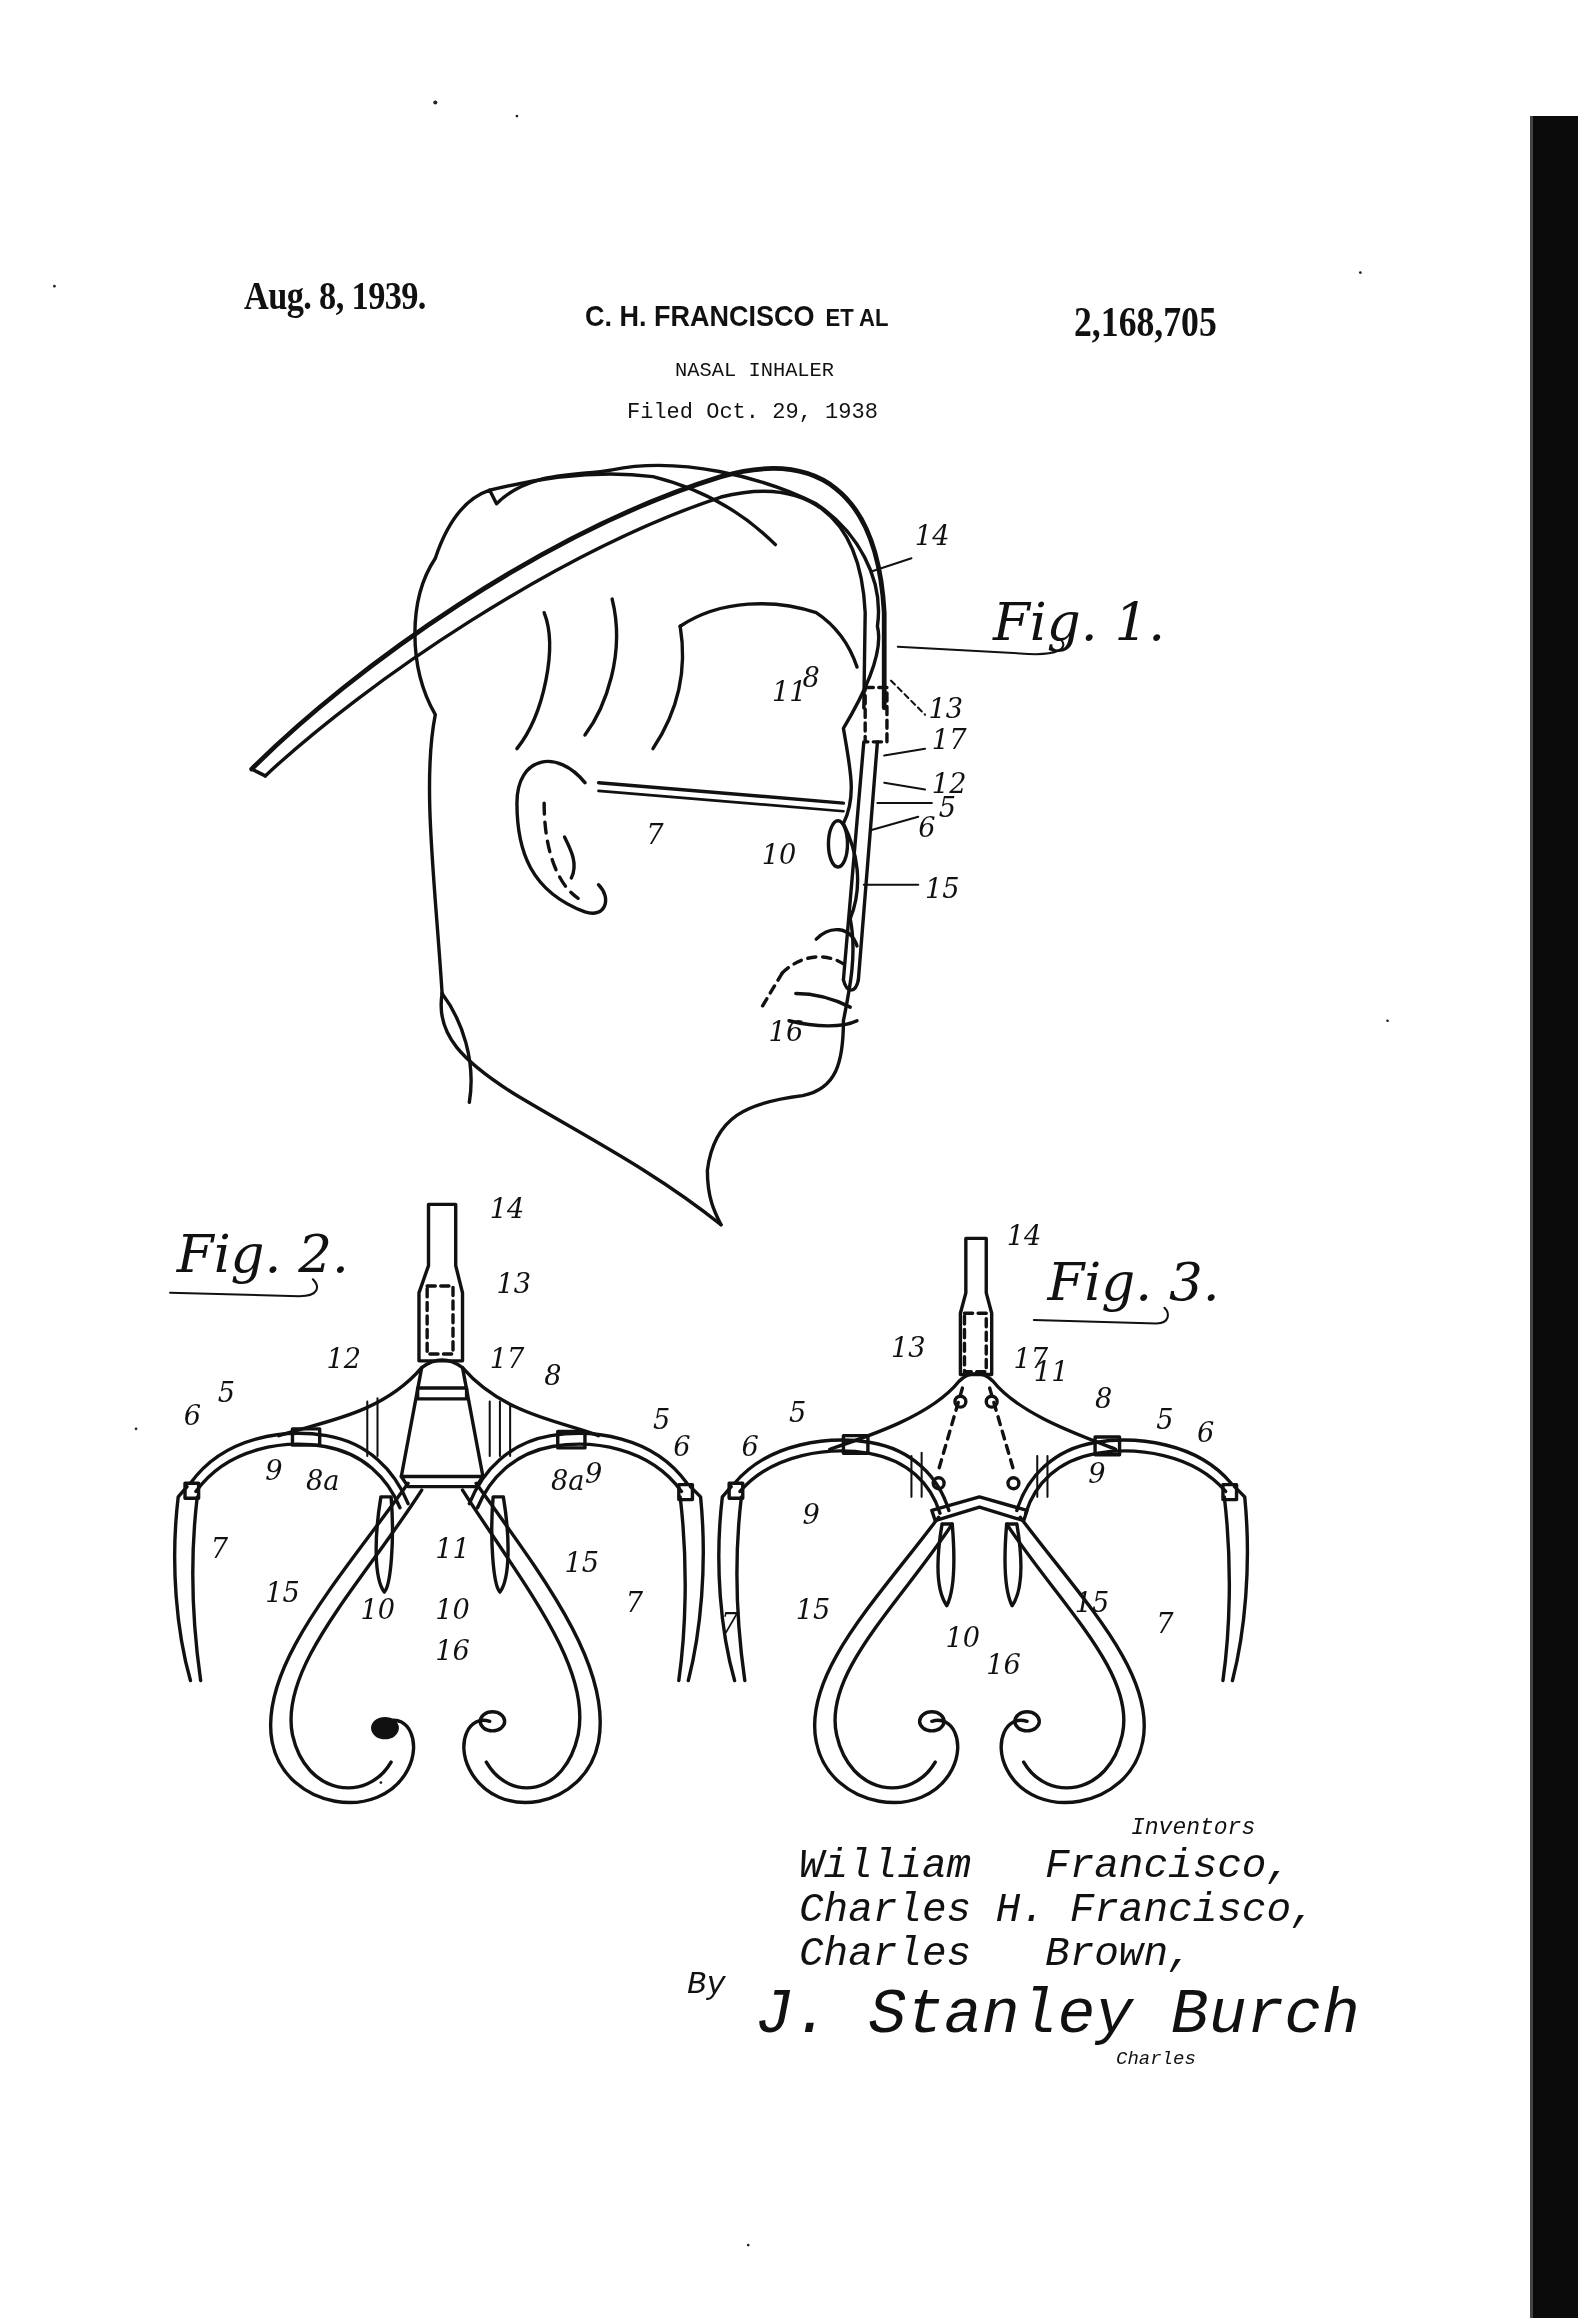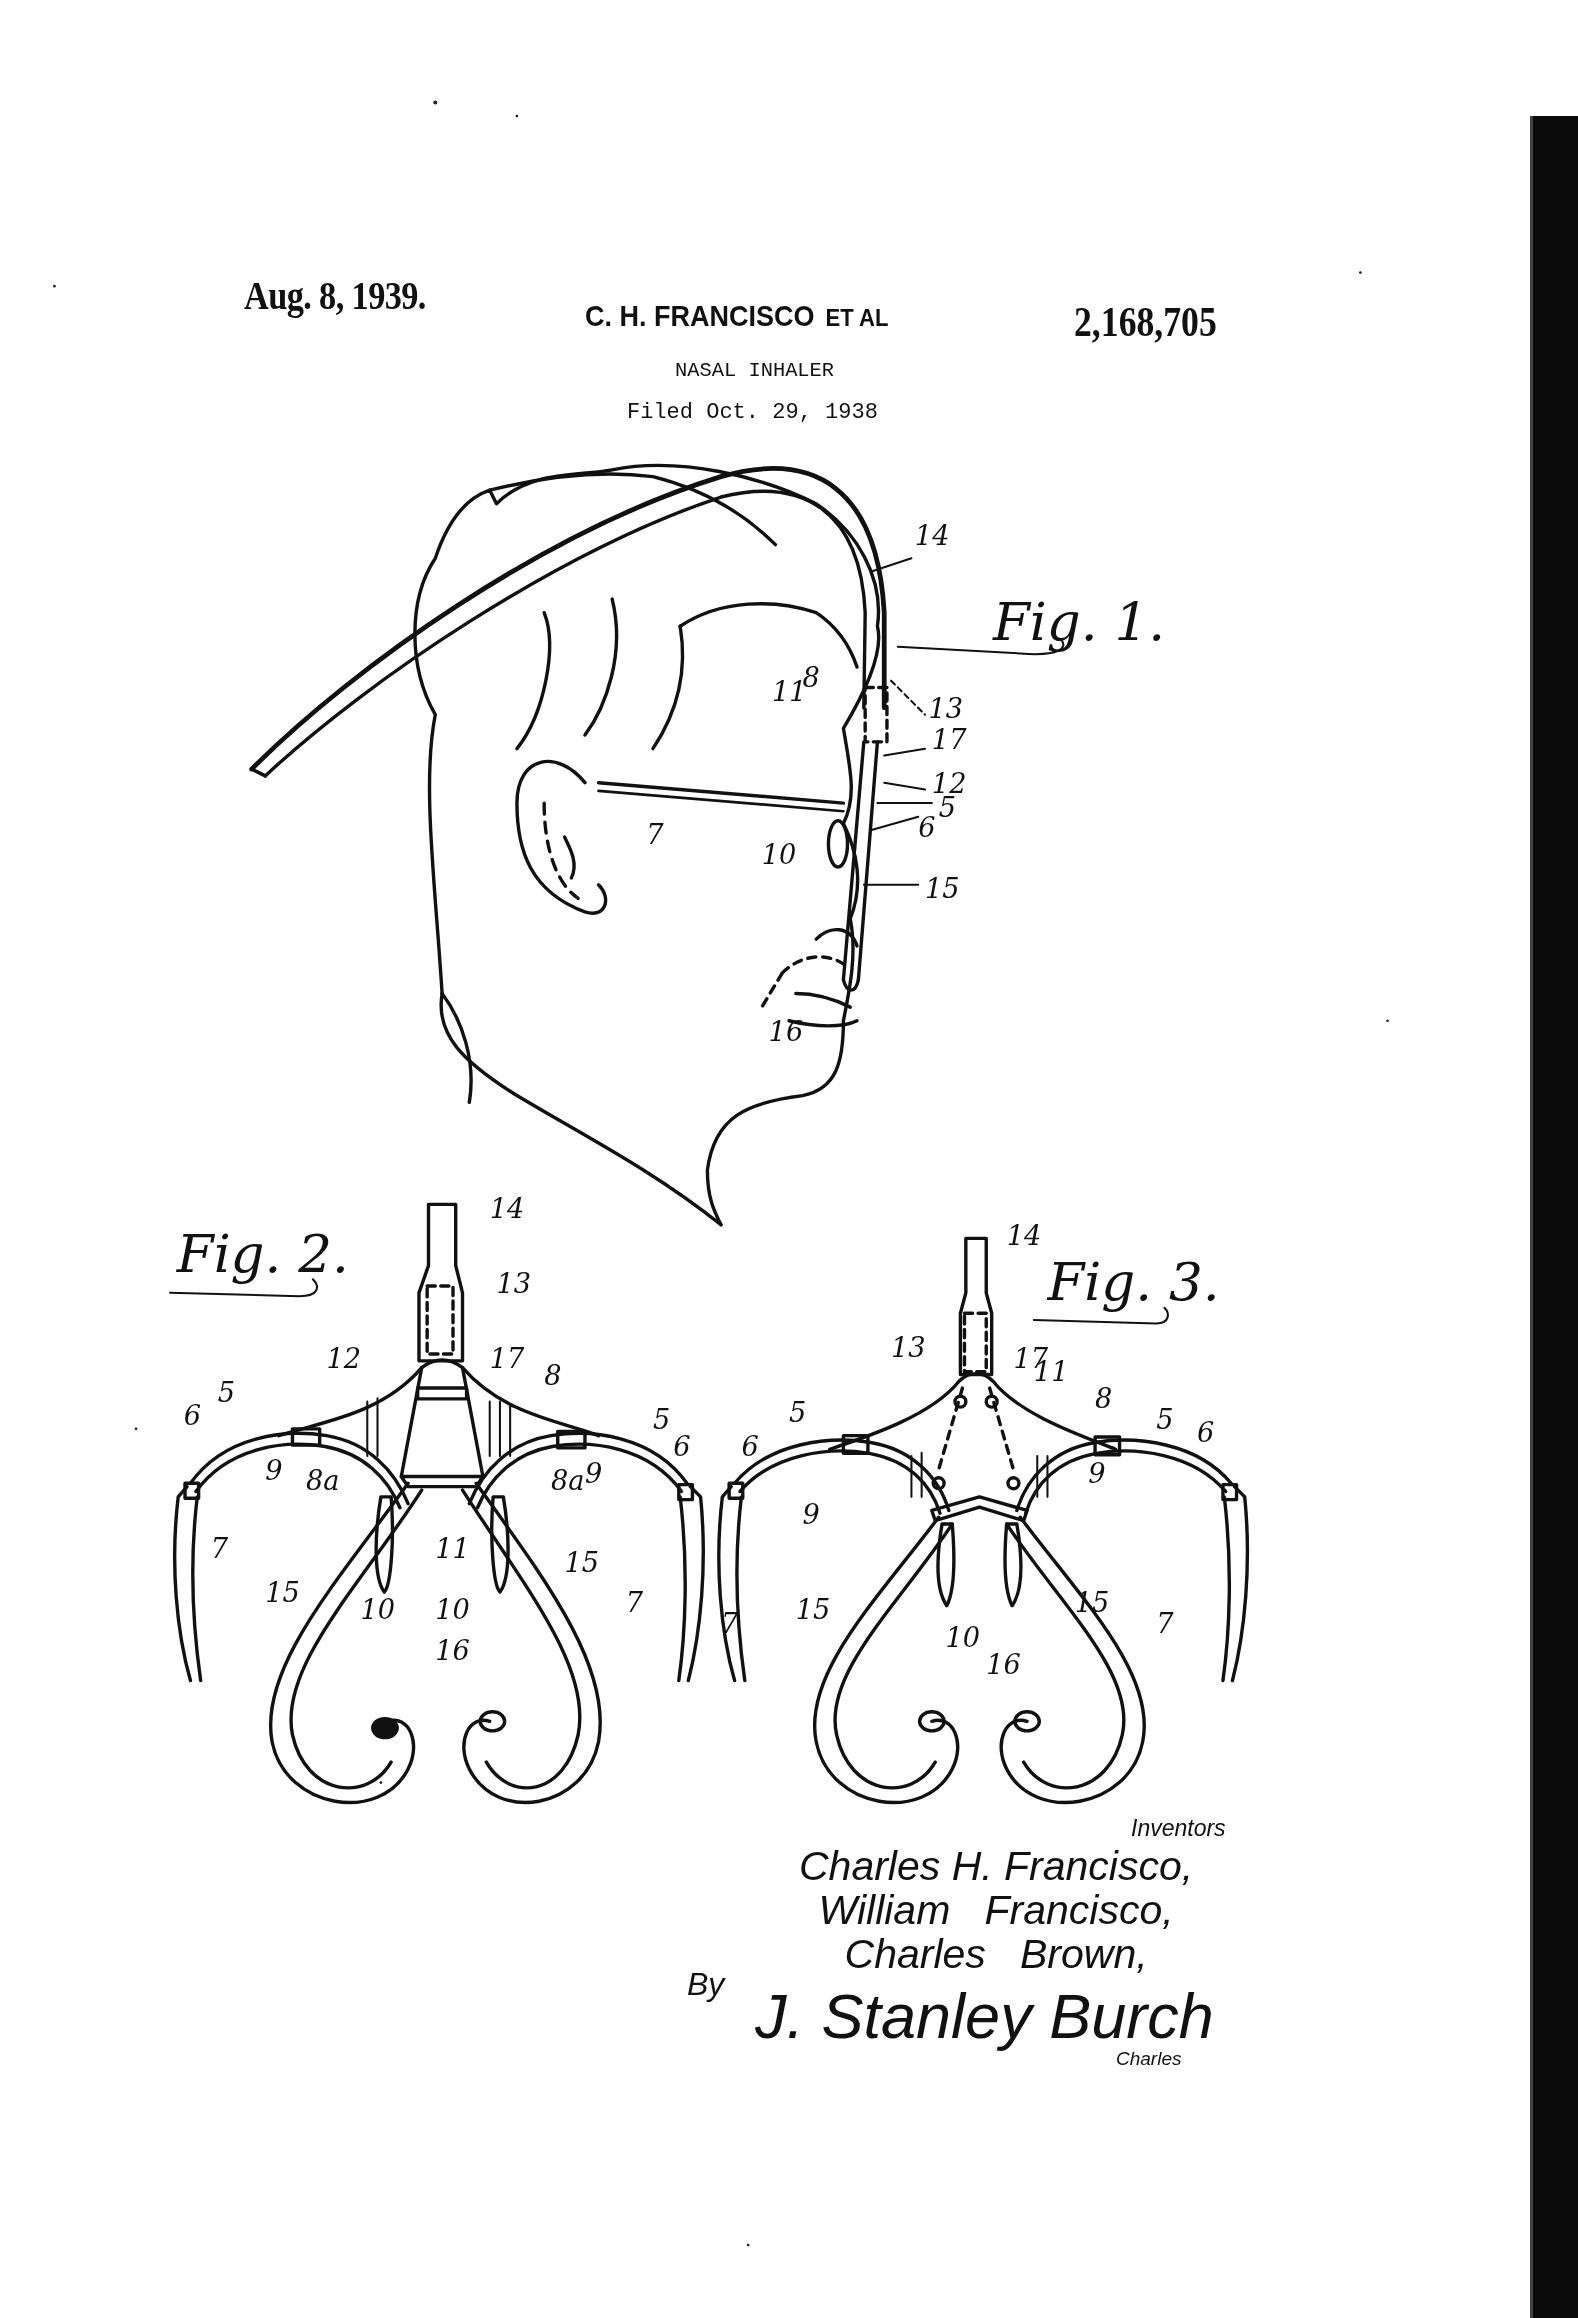--- a/index.html
+++ b/index.html
@@ -9,21 +9,21 @@
   .inventor { left:585px; top:299px; font-size:30px; font-family:"Liberation Sans", sans-serif; font-weight:bold; transform:scaleX(0.9); transform-origin:left; }
   .inventor .et { font-size:24.5px; margin-left:12.2px; }
   .patno { left:1074px; top:298px; font-size:42px; font-weight:bold; font-family:"Liberation Serif", serif; transform:scaleX(0.85); transform-origin:left; }
   .title { left:665px; top:359px; font-size:20.4px; font-family:"Liberation Mono", monospace;margin-left:10px; }
   .filed { left:627px; top:400px; font-size:22px; font-family:"Liberation Mono", monospace; }
   .rightbar { right:0; top:116px; width:45px; height:2203px; background:#0b0b0b; }
   .rightbar-edge { right:45px; top:116px; width:2.7px; height:2203px; background:#444; }
   svg.drawing { position:absolute; left:0; top:0; }
   .fig-label { font-family:"DejaVu Serif", serif; font-style:italic; font-size:78px; }
   .ref { font-family:"DejaVu Serif", serif; font-style:italic; font-size:40px; }
-  .script { font-family:Liberation Sans, sans-serif; font-style:italic;text-align:center; }
+  .script { font-family:Liberation Mono, monospace; font-style:italic; }
   .inv-heading { left:1131px; top:1815px; font-size:23px; }
   .inv-names { left:799px; top:1844px; font-size:41px; line-height:44px; white-space:pre; }
   .by { left:687px; top:1966px; font-size:32px; }
   .attorney-sig { left:755px; top:1980px; font-size:63px; }
   .attorney-label { left:1116px; top:2048px; font-size:19px; }
 </style>
 </head>
 <body>
 
 <div class="abs date">Aug. 8, 1939.</div>
@@ -238,17 +238,17 @@
     <circle cx="80" cy="420" r="2"></circle>
       <circle cx="2000" cy="400" r="2"></circle>
     <circle cx="2040" cy="1500" r="2"></circle>
       <circle cx="200" cy="2100" r="2"></circle>
     <circle cx="1100" cy="3300" r="2"></circle>
       <circle cx="560" cy="2620" r="2"></circle>
   </g>
 </svg>
 
 <div class="abs script inv-heading">Inventors</div>
-<div class="abs script inv-names"><div>Charles H. Francisco,</div><div>William   Francisco,</div><div>Charles   Brown,</div></div>
+<div class="abs script inv-names"><div>William   Francisco,</div><div>Charles H. Francisco,</div><div>Charles   Brown,</div></div>
 <div class="abs script by">By</div>
 <div class="abs script attorney-sig">J. Stanley Burch</div>
 <div class="abs script attorney-label">Charles</div>
 
 
 </body></html>

